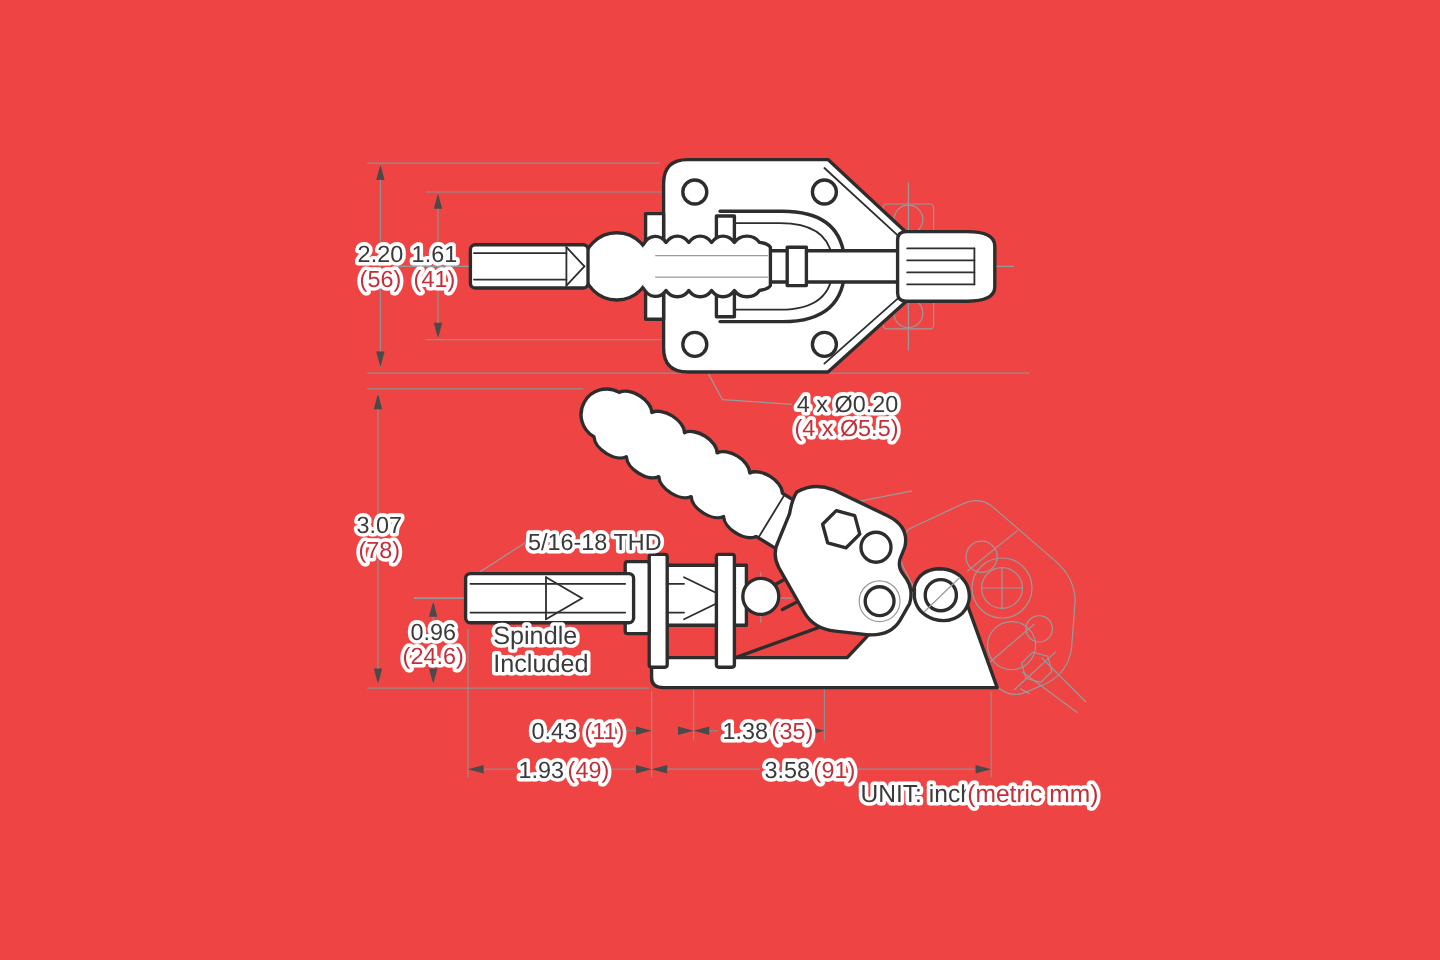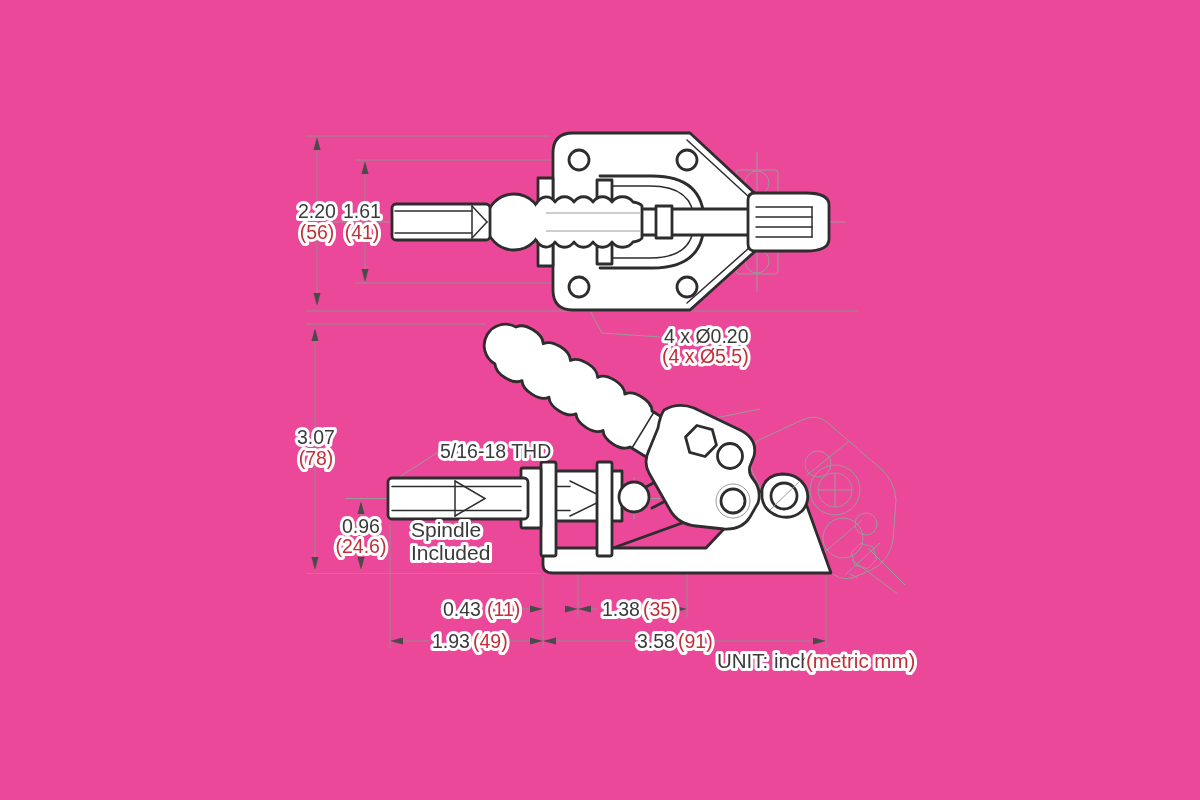--- a/index.html
+++ b/index.html
@@ -1,16 +1,16 @@
 <!DOCTYPE html>
 <html><head>
 <meta charset="utf-8">
 <style>
   html,body{margin:0;padding:0;background:#fff;}
-  .stage{position:relative;width:1200px;height:800px;background:#ec4899;overflow:hidden;}
+  .stage{position:relative;width:1200px;height:800px;background:#ef4444;overflow:hidden;}
   svg{display:block;}
   text{font-family:"Liberation Sans","DejaVu Sans",sans-serif;}
   .lbl{paint-order:stroke;stroke:#ffffff;stroke-width:6px;stroke-linejoin:round;}
   .blk{fill:#3a3a3a;}
   .red{fill:#c22f38;}
   .bold{stroke:#2d2d2d;stroke-width:2.8;fill:none;stroke-linejoin:round;stroke-linecap:round;}
   .boldf{stroke:#2d2d2d;stroke-width:2.8;fill:#ffffff;stroke-linejoin:round;}
   .med{stroke:#2d2d2d;stroke-width:1.5;fill:none;stroke-linecap:round;}
   .thin{stroke:#9a9a9a;stroke-width:1;fill:none;}
   .dim{stroke:#8f8f8f;stroke-width:1;fill:none;}

